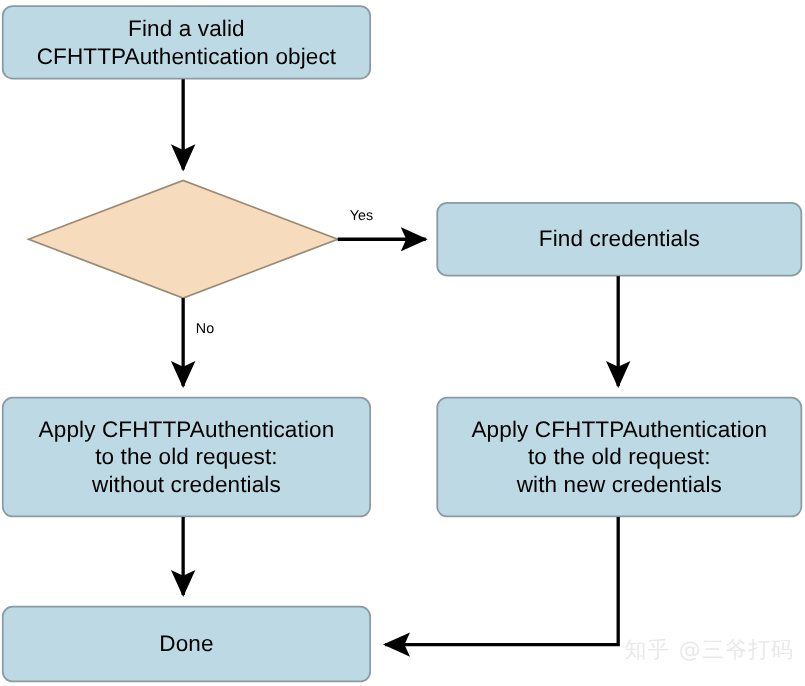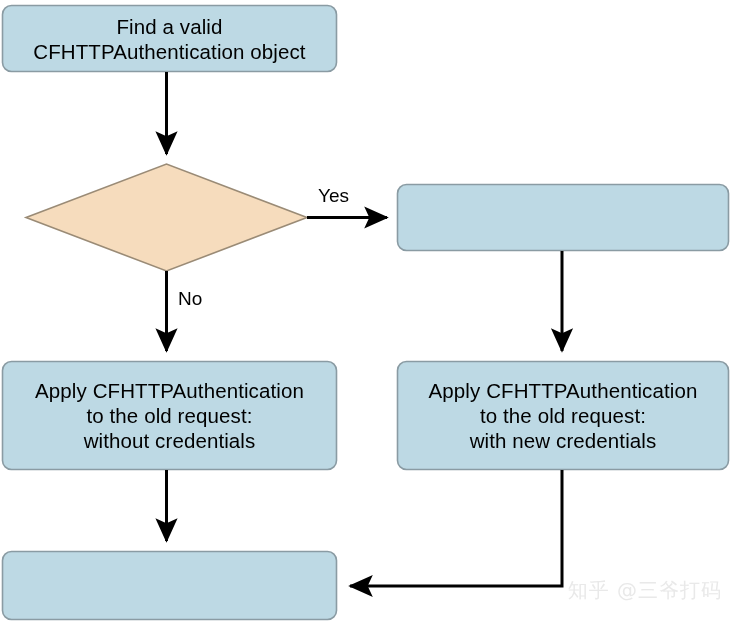--- a/index.html
+++ b/index.html
@@ -38,21 +38,21 @@
     font-size: 20.5px;
     line-height: 25px;
     letter-spacing: 0.1px;
     white-space: pre-line;
     pointer-events: none;
     font-family: "Liberation Sans", sans-serif;
   }
   .edge-label {
     position: absolute;
     color: #000000;
-    font-size: 19px;
+    font-size: 13px;
     line-height: 22px;
     font-family: "Liberation Sans", sans-serif;
     white-space: nowrap;
   }
   #watermark {
     position: absolute;
     right: 10px;
     bottom: 20px;
     color: #e9e9e9;
     font-size: 20px;
@@ -96,29 +96,31 @@
 
     <path d="M 166.5 470 L 166.5 541" stroke="#000000" stroke-width="3" fill="none" marker-end="url(#arrowhead)"></path>
 
     <path d="M 562 470 L 562 586 L 350 586" stroke="#000000" stroke-width="3" fill="none" marker-end="url(#arrowhead)"></path>
   </svg>
 
   <div class="node-label" style="left:2px; top:5px; width:335px; height:67px;">Find a valid
 CFHTTPAuthentication object</div>
 
 
+  <div class="node-label" style="left:397px; top:184px; width:332px; height:67px;">Find credentials</div>
 
   <div class="node-label" style="left:2px; top:361px; width:335px; height:109px;">Apply CFHTTPAuthentication
 to the old request:
 without credentials</div>
 
   <div class="node-label" style="left:397px; top:361px; width:332px; height:109px;">Apply CFHTTPAuthentication
 to the old request:
 with new credentials</div>
 
+  <div class="node-label" style="left:2px; top:551px; width:335px; height:69px;">Done</div>
 
   <div class="edge-label" style="left:318px; top:185px;">Yes</div>
 
   <div class="edge-label" style="left:178px; top:288px;">No</div>
 
   <div id="watermark">知乎 @三爷打码</div>
 
 </div>
 
 </body></html>

